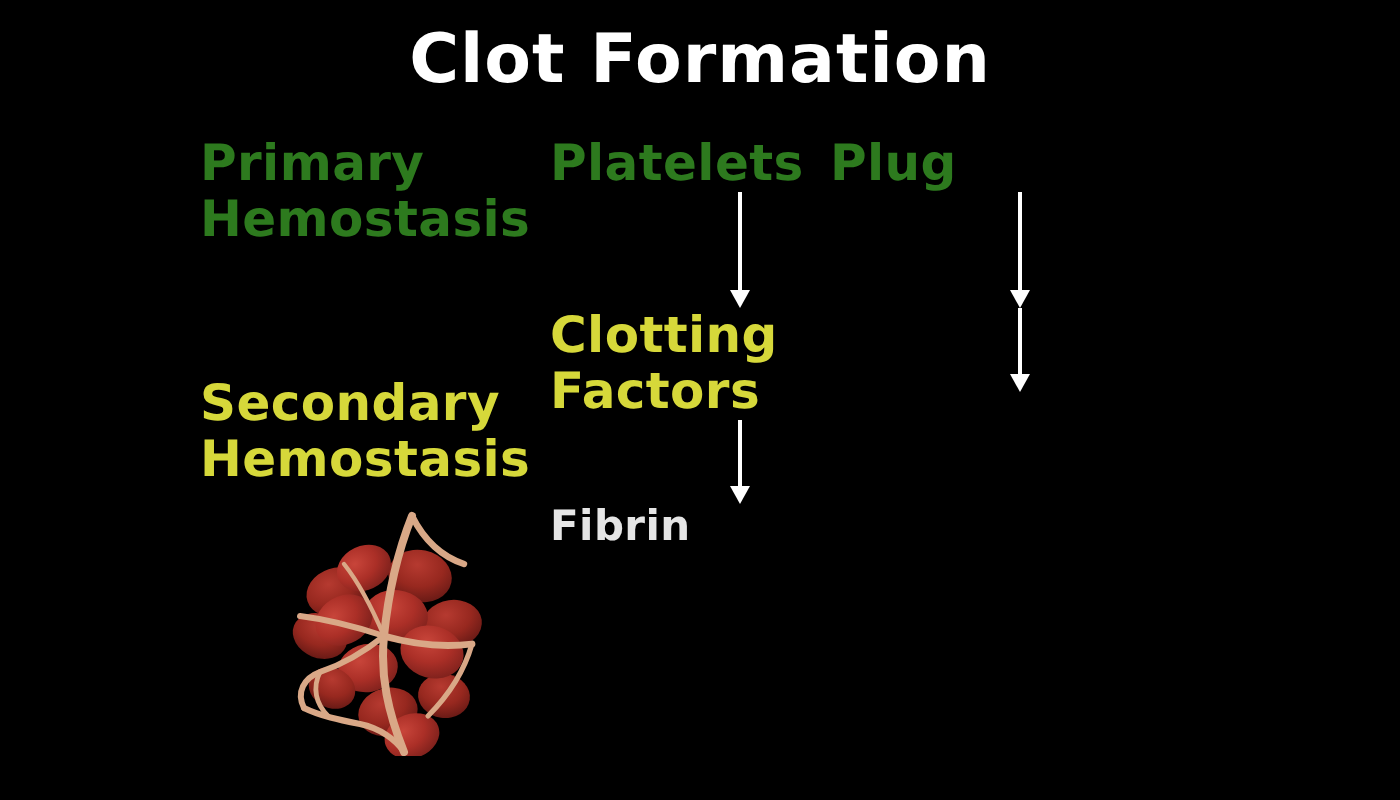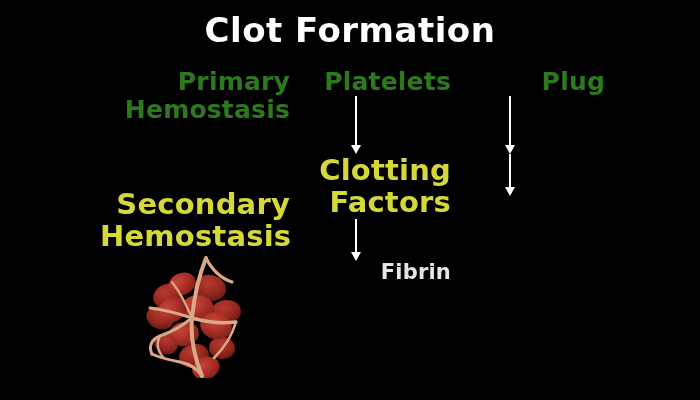--- a/index.html
+++ b/index.html
@@ -30,34 +30,34 @@
     letter-spacing: 0.5px;
     line-height: 1.1;
     white-space: nowrap;
   }
 
   
   .column {
     position: absolute;
     top: 68px;
     width: 190px;
-    text-align: right;
+    text-align: left;
   }
   #col-1 { left: 100px; }
-  #col-2 { left: 261px; }
+  #col-2 { left: 275px; }
   #col-3 { left: 415px; }
 
   .node {
     font-weight: bold;
     line-height: 1.12;
     white-space: pre-line;
     letter-spacing: 0.2px;
   }
   .node.green  { color: #2d7a1e; font-size: 25px; }
-  .node.yellow { color: #d6d83a; font-size: 29px; }
+  .node.yellow { color: #d6d83a; font-size: 25px; }
   .node.red    { color: #e5e5e5; font-size: 21px; }
 
   
   .row-primary   { height: 60px; }
   .row-secondary { height: 62px; }
 
   .spacer-top    { height: 60px; }
 
   
   .arrow {

